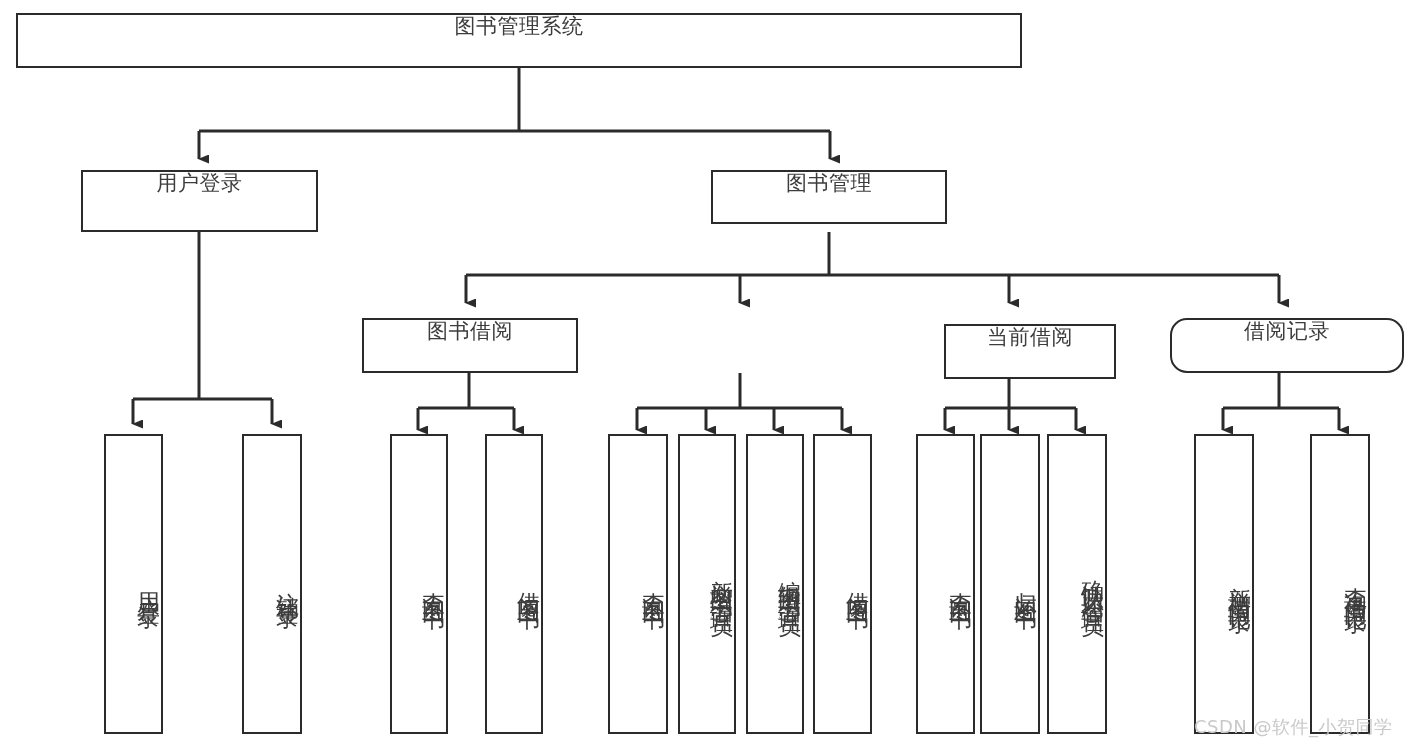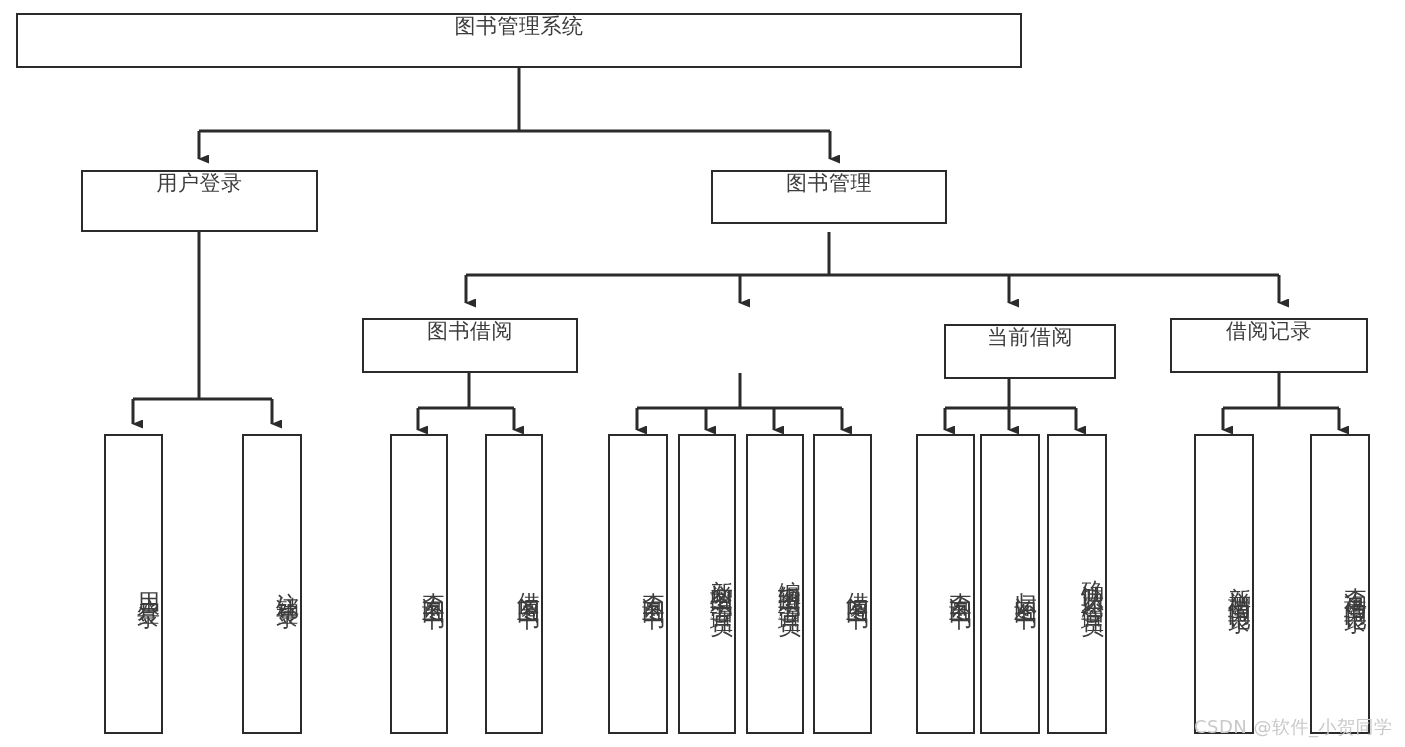--- a/index.html
+++ b/index.html
@@ -131,21 +131,21 @@
   <div class="node h" style="left:711px; top:170px; width:236px; height:54px;">
     <span class="lbl">图书管理</span>
   </div>
 
   <div class="node h" style="left:362px; top:318px; width:216px; height:55px;">
     <span class="lbl">图书借阅</span>
   </div>
   <div class="node h" style="left:900px; top:324px; width:172px; height:55px;margin-left:44px;">
     <span class="lbl">当前借阅</span>
   </div>
-  <div class="node h" style="left:1170px; top:318px; width:198px; height:55px;">
+  <div class="node h" style="left:1170px; top:318px; width:234px; height:55px;border-radius:17px;">
     <span class="lbl">借阅记录</span>
   </div>
 
   <div class="node leaf" style="left:104px; top:434px; width:59px; height:300px;">
     <span class="lbl">用户登录</span>
   </div>
   <div class="node leaf" style="left:242px; top:434px; width:60px; height:300px;">
     <span class="lbl">注销登录</span>
   </div>
 

